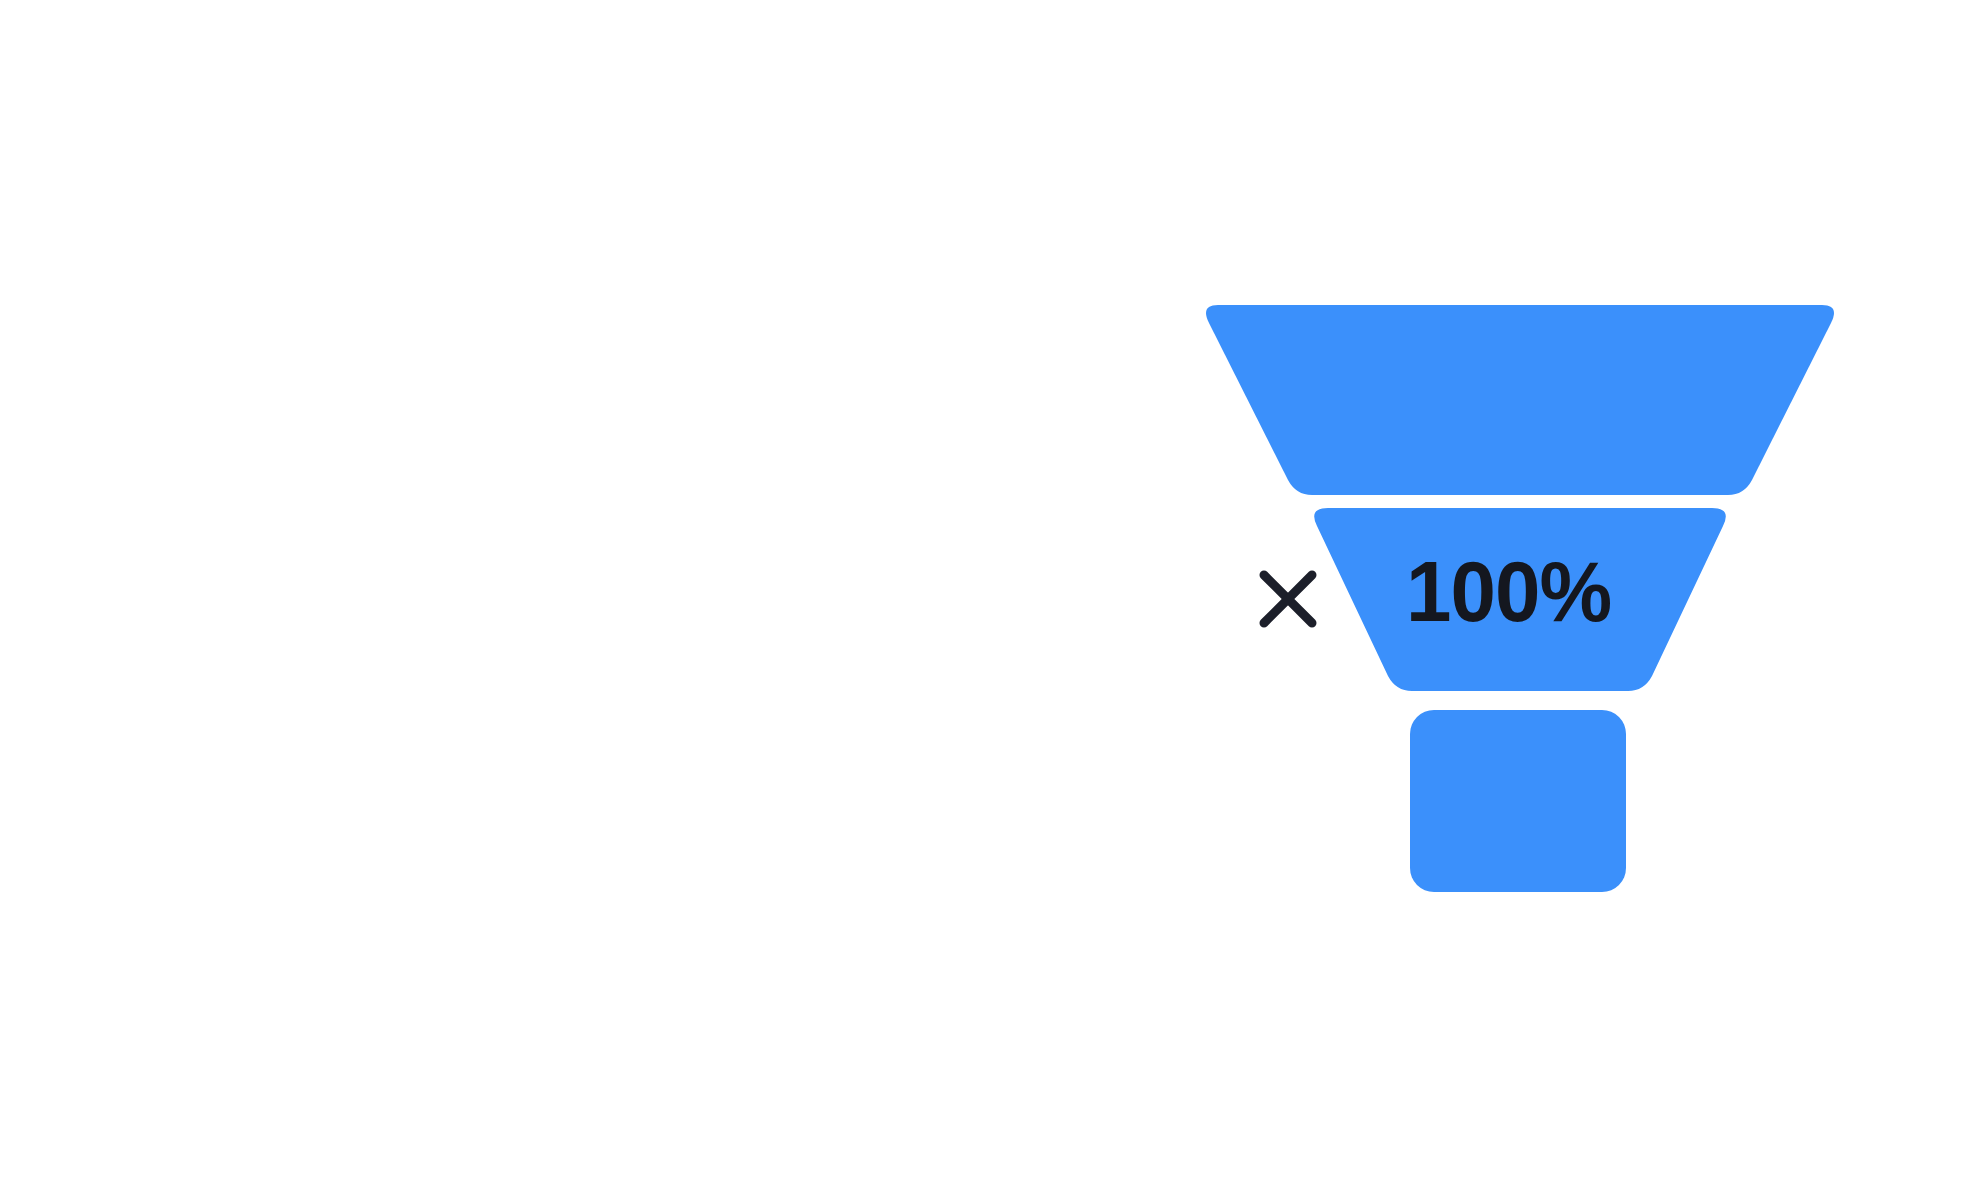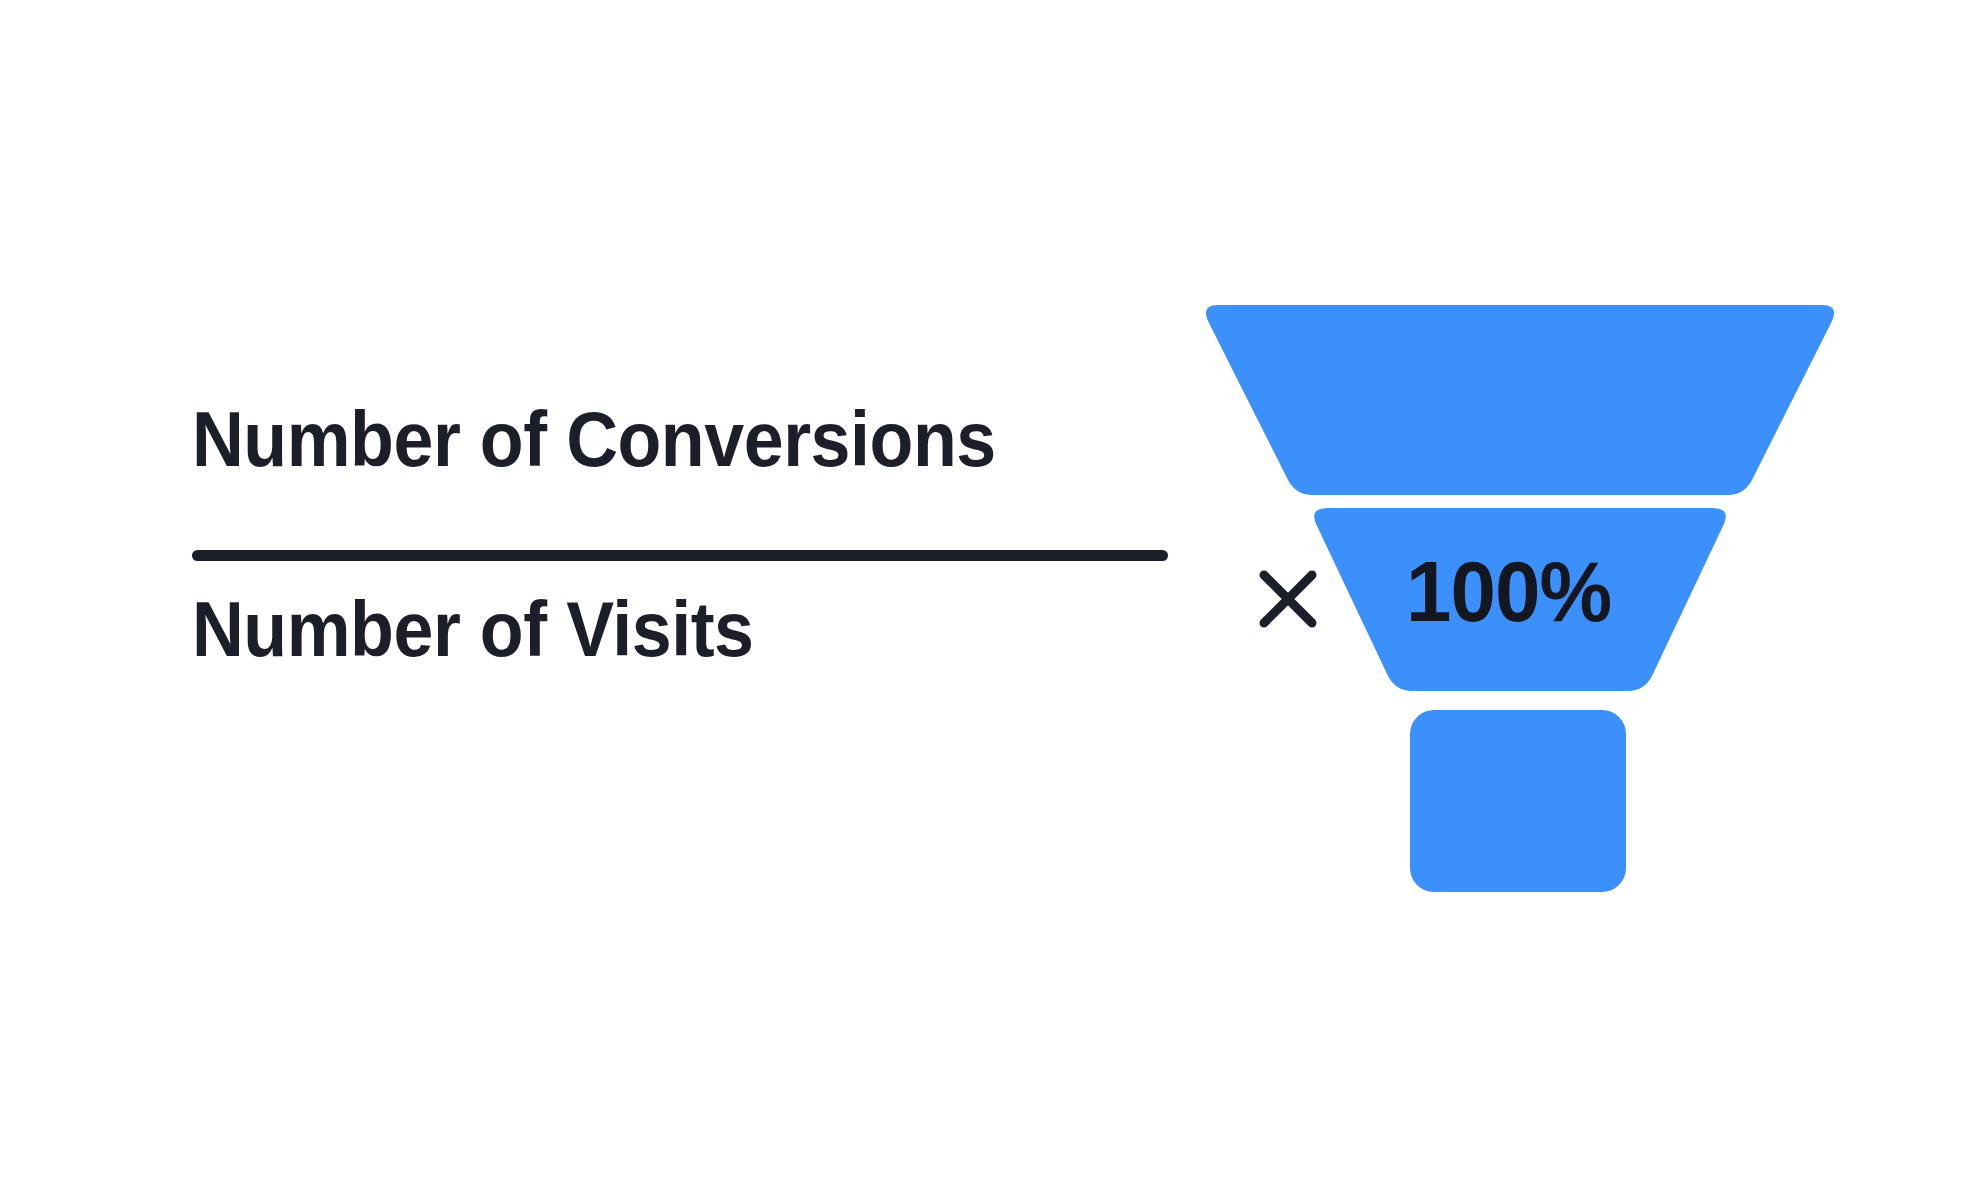--- a/index.html
+++ b/index.html
@@ -100,28 +100,20 @@
     display: block;
     width: 100%;
     height: 100%;
   }
 </style>
 </head>
 <body>
 
 <div id="canvas" style="background: rgb(255, 255, 255);">
 
-  <div id="formula">
-
-    <div class="frac-term" id="numerator" style="color: rgb(28, 31, 42);">Number of Conversions</div>
-
-    <div id="fraction-bar" style="background: rgb(28, 31, 42);"></div>
-
-    <div class="frac-term" id="denominator" style="color: rgb(28, 31, 42);">Number of Visits</div>
-  </div>
 
   <div id="multiply-icon" style="color: rgb(28, 31, 42);">
     <svg viewBox="0 0 68 68" xmlns="http://www.w3.org/2000/svg" aria-hidden="true">
       <g stroke="currentColor" stroke-width="9" stroke-linecap="round">
         <line x1="10" y1="10" x2="58" y2="58"></line>
         <line x1="58" y1="10" x2="10" y2="58"></line>
       </g>
     </svg>
   </div>
 

